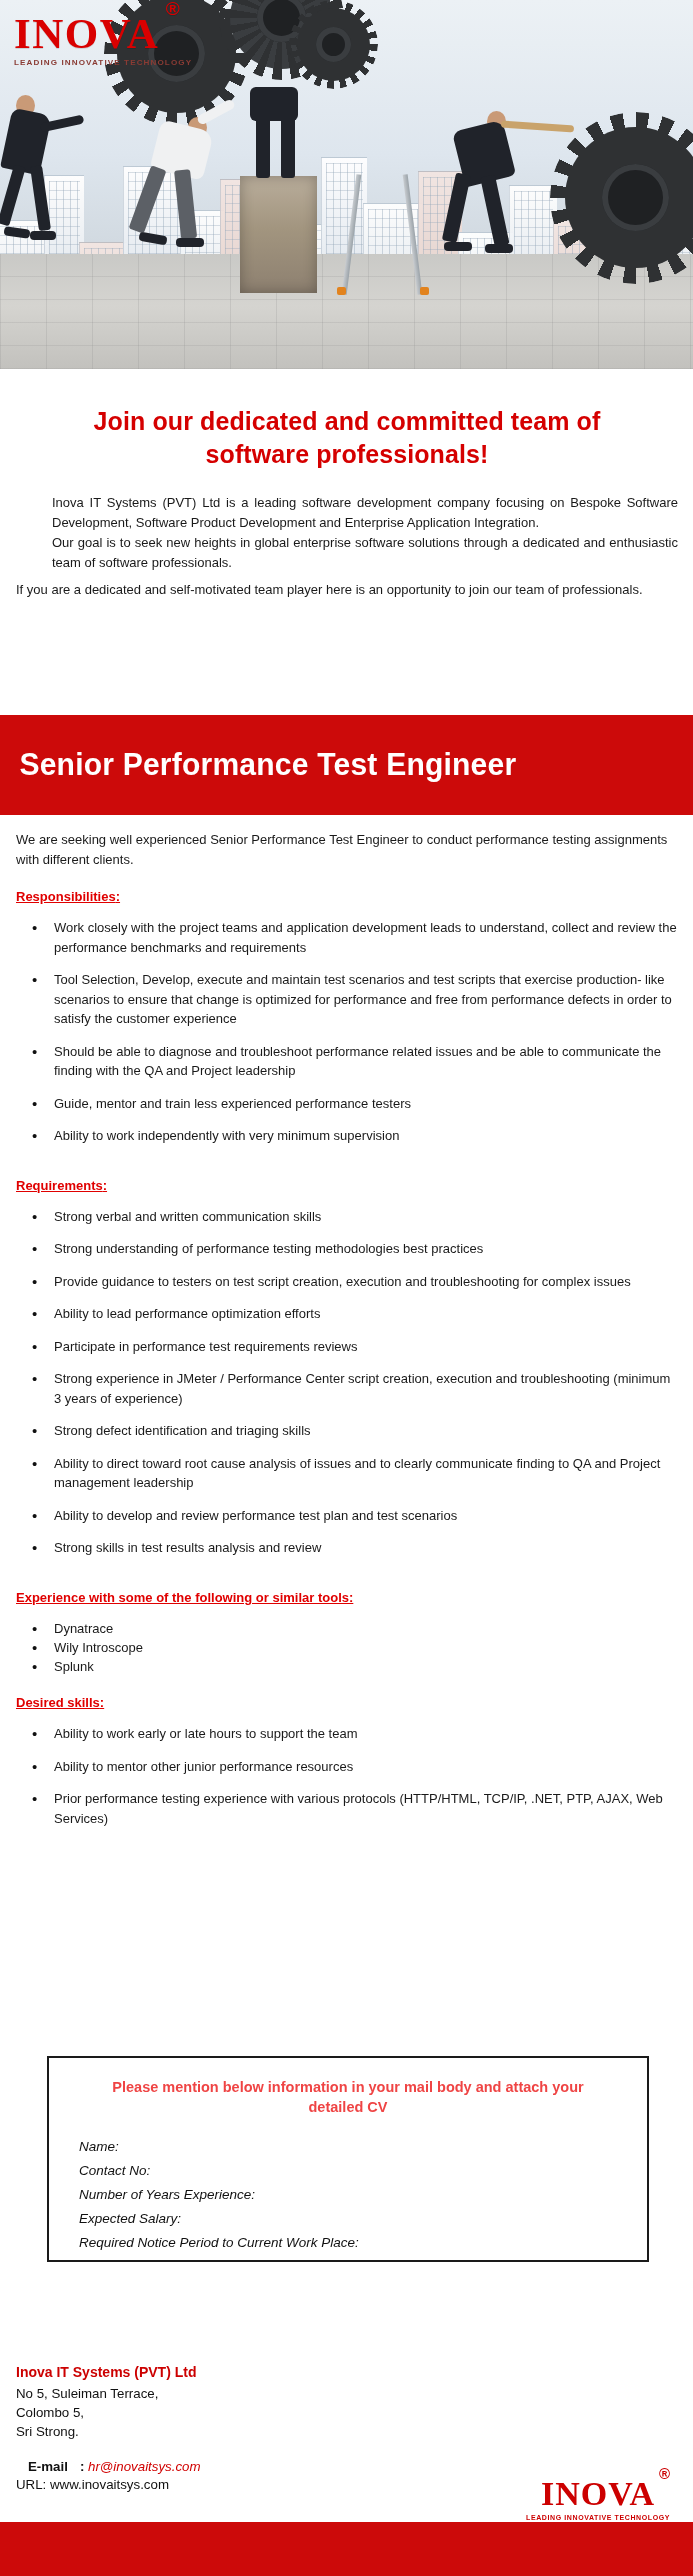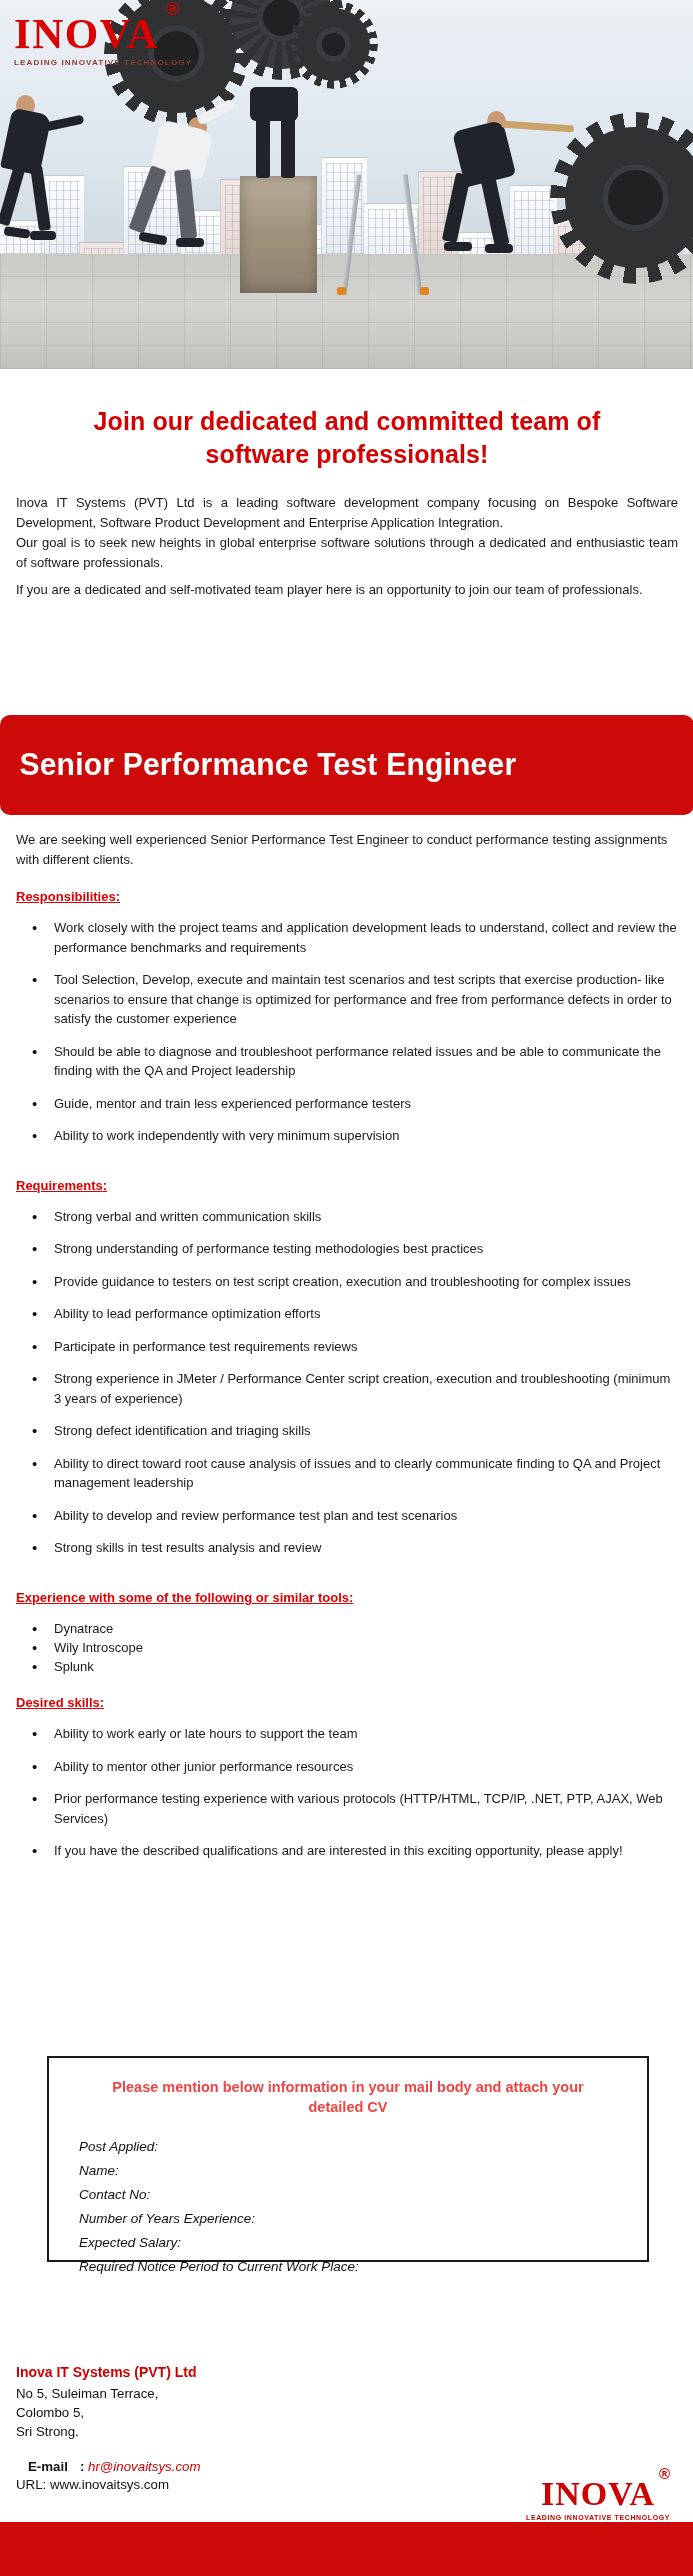--- a/index.html
+++ b/index.html
@@ -117,32 +117,31 @@
   }
 
   
   .intro {
     padding: 22px 16px 0 16px;
     font-size: 13px;
     line-height: 1.55;
     color: #1a1a1a;
   }
   .intro p { text-align: justify; }
-  .intro p.nogap { margin-top: 0; }
+  .intro p.nogap { margin-top: 0; margin-left: 36px; }
   .intro p.gap { margin-top: 6px; }
 
   
   .job-banner {
     position: absolute;
     left: 0; top: 715px;
     width: 694px; height: 100px;
     background: #cc0a0a;
     display: flex;
     align-items: center;
-    border-radius: 10px;
   }
   .job-banner .job-title {
     color: #ffffff;
     font-size: 31px;
     font-weight: bold;
     padding-left: 20px;
     letter-spacing: 0.2px;
     transform: scaleX(.97);
     transform-origin: left center;
   }
@@ -427,28 +426,26 @@
       <li>Dynatrace</li>
       <li>Wily Introscope</li>
       <li>Splunk</li>
     </ul>
 
     <h3 class="sec"><span>Desired skills</span><span class="colon">:</span></h3>
     <ul class="bullets">
       <li>Ability to work early or late hours to support the team</li>
       <li>Ability to mentor other junior performance resources</li>
       <li>Prior performance testing experience with various protocols (HTTP/HTML, TCP/IP, .NET, PTP, AJAX, Web Services)</li>
-      <li>If you have the described qualifications and are interested in this exciting opportunity, please apply!</li>
     </ul>
   </div>
 
   <div class="apply-box">
     <div class="box-title">Please mention below information in your mail body and attach your detailed CV</div>
     <div class="fields">
-      <div>Post Applied:</div>
       <div>Name:</div>
       <div>Contact No:</div>
       <div>Number of Years Experience:</div>
       <div>Expected Salary:</div>
       <div>Required Notice Period to Current Work Place:</div>
     </div>
   </div>
 
   <div class="footer">
     <div class="company">Inova IT Systems (PVT) Ltd</div>

